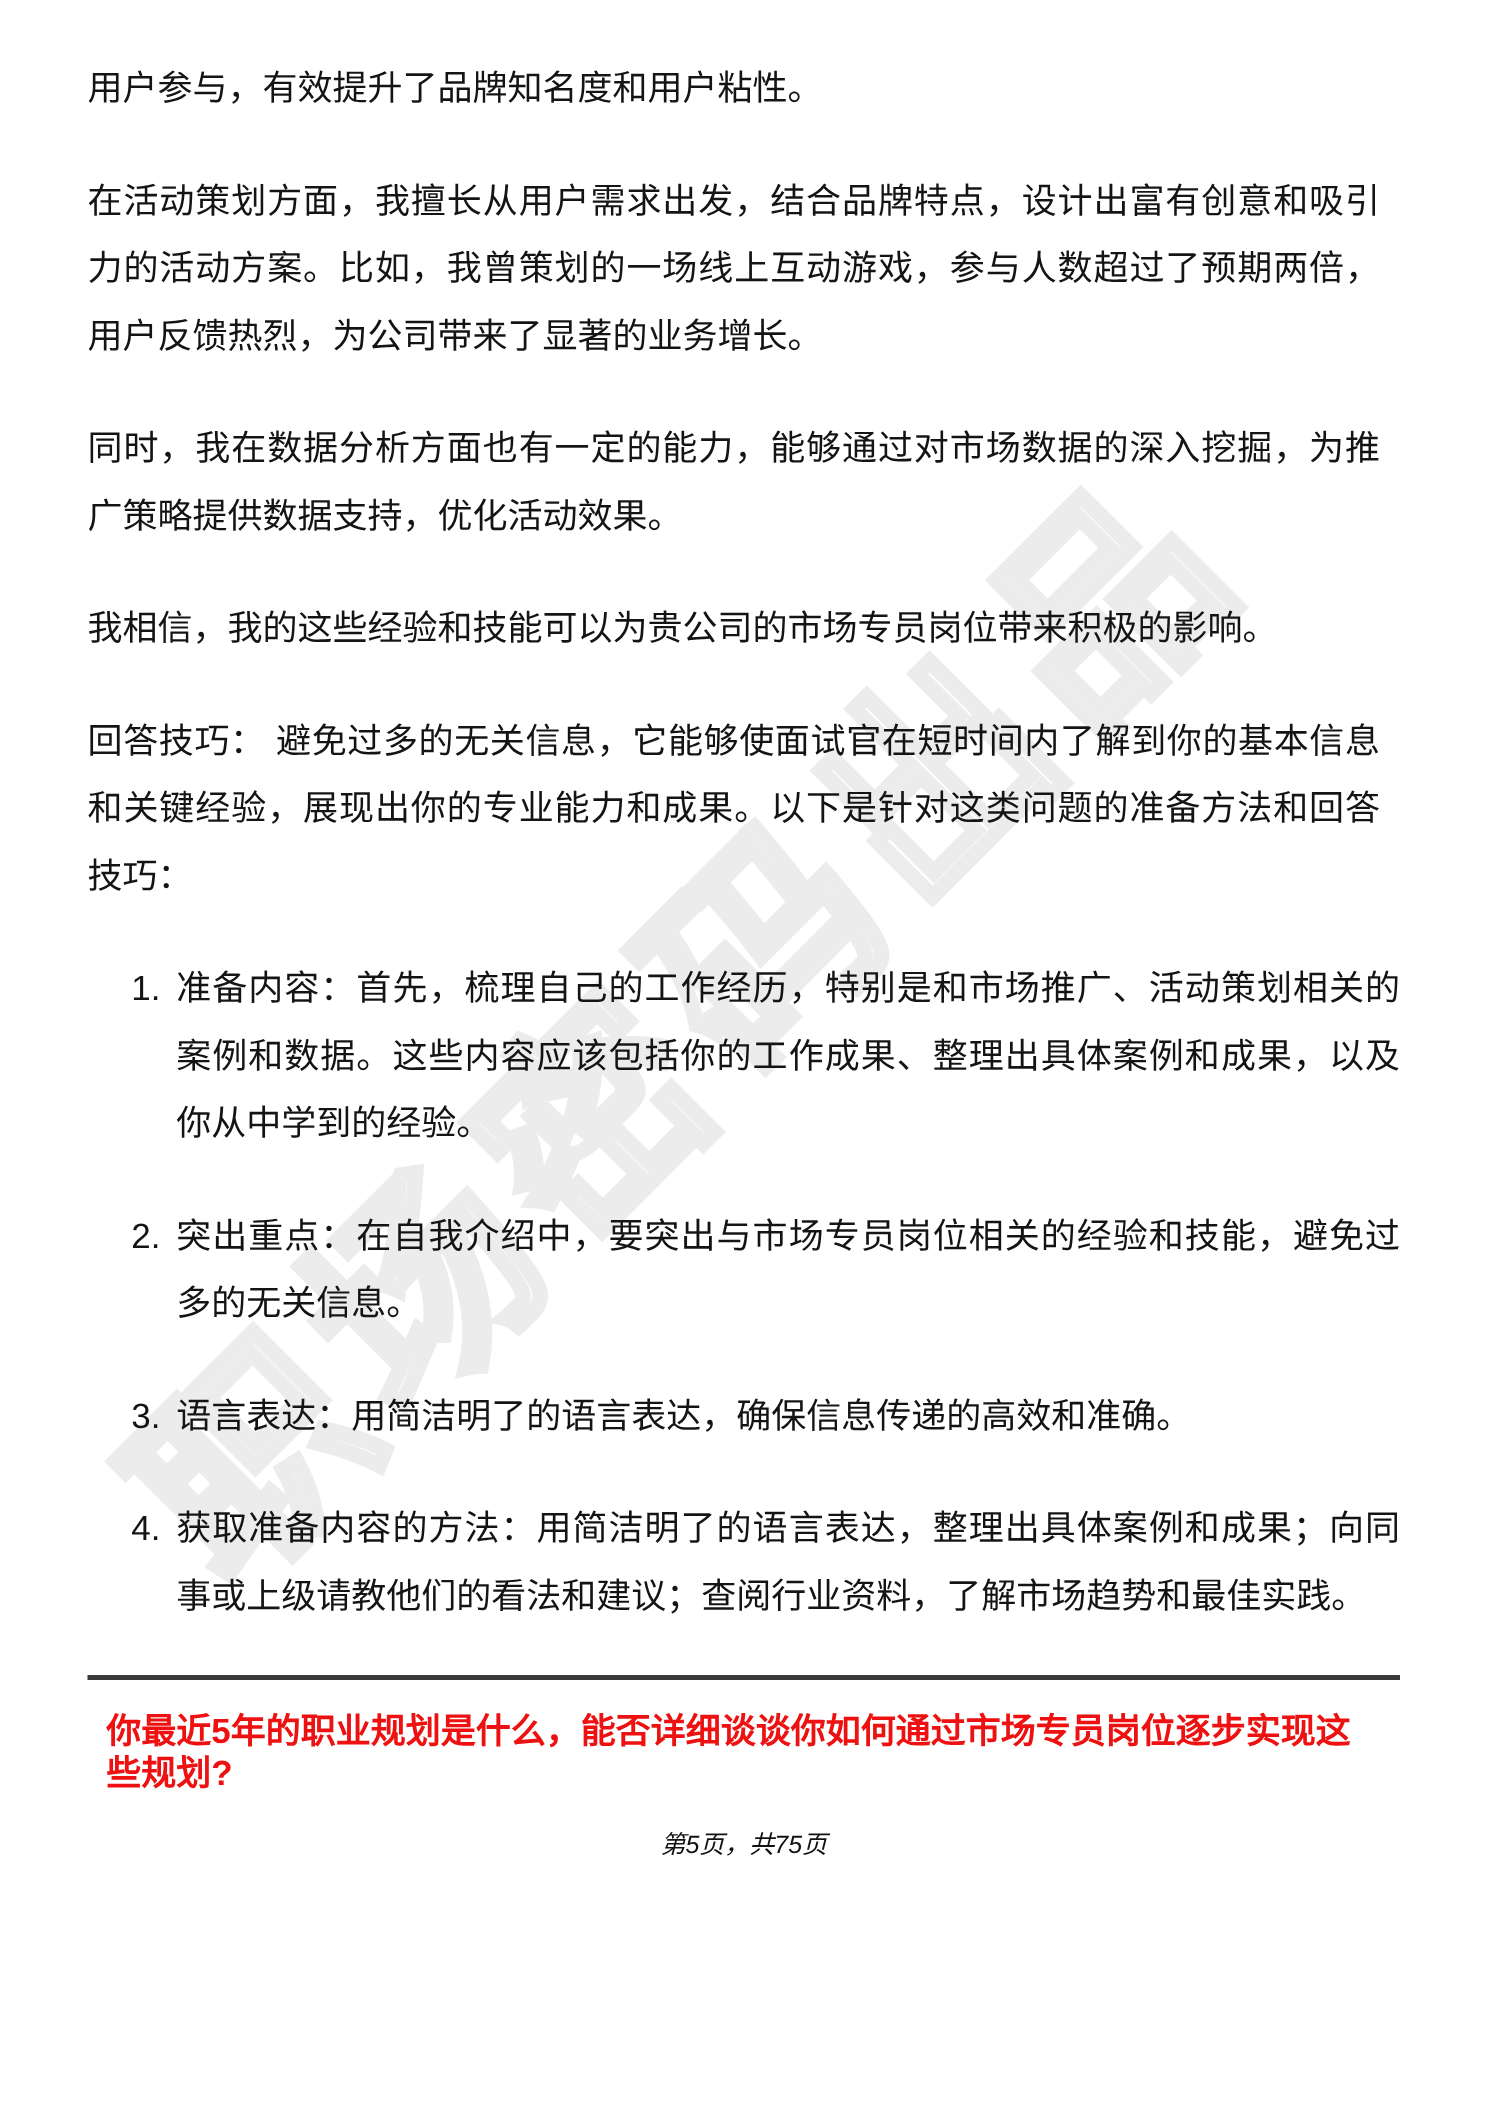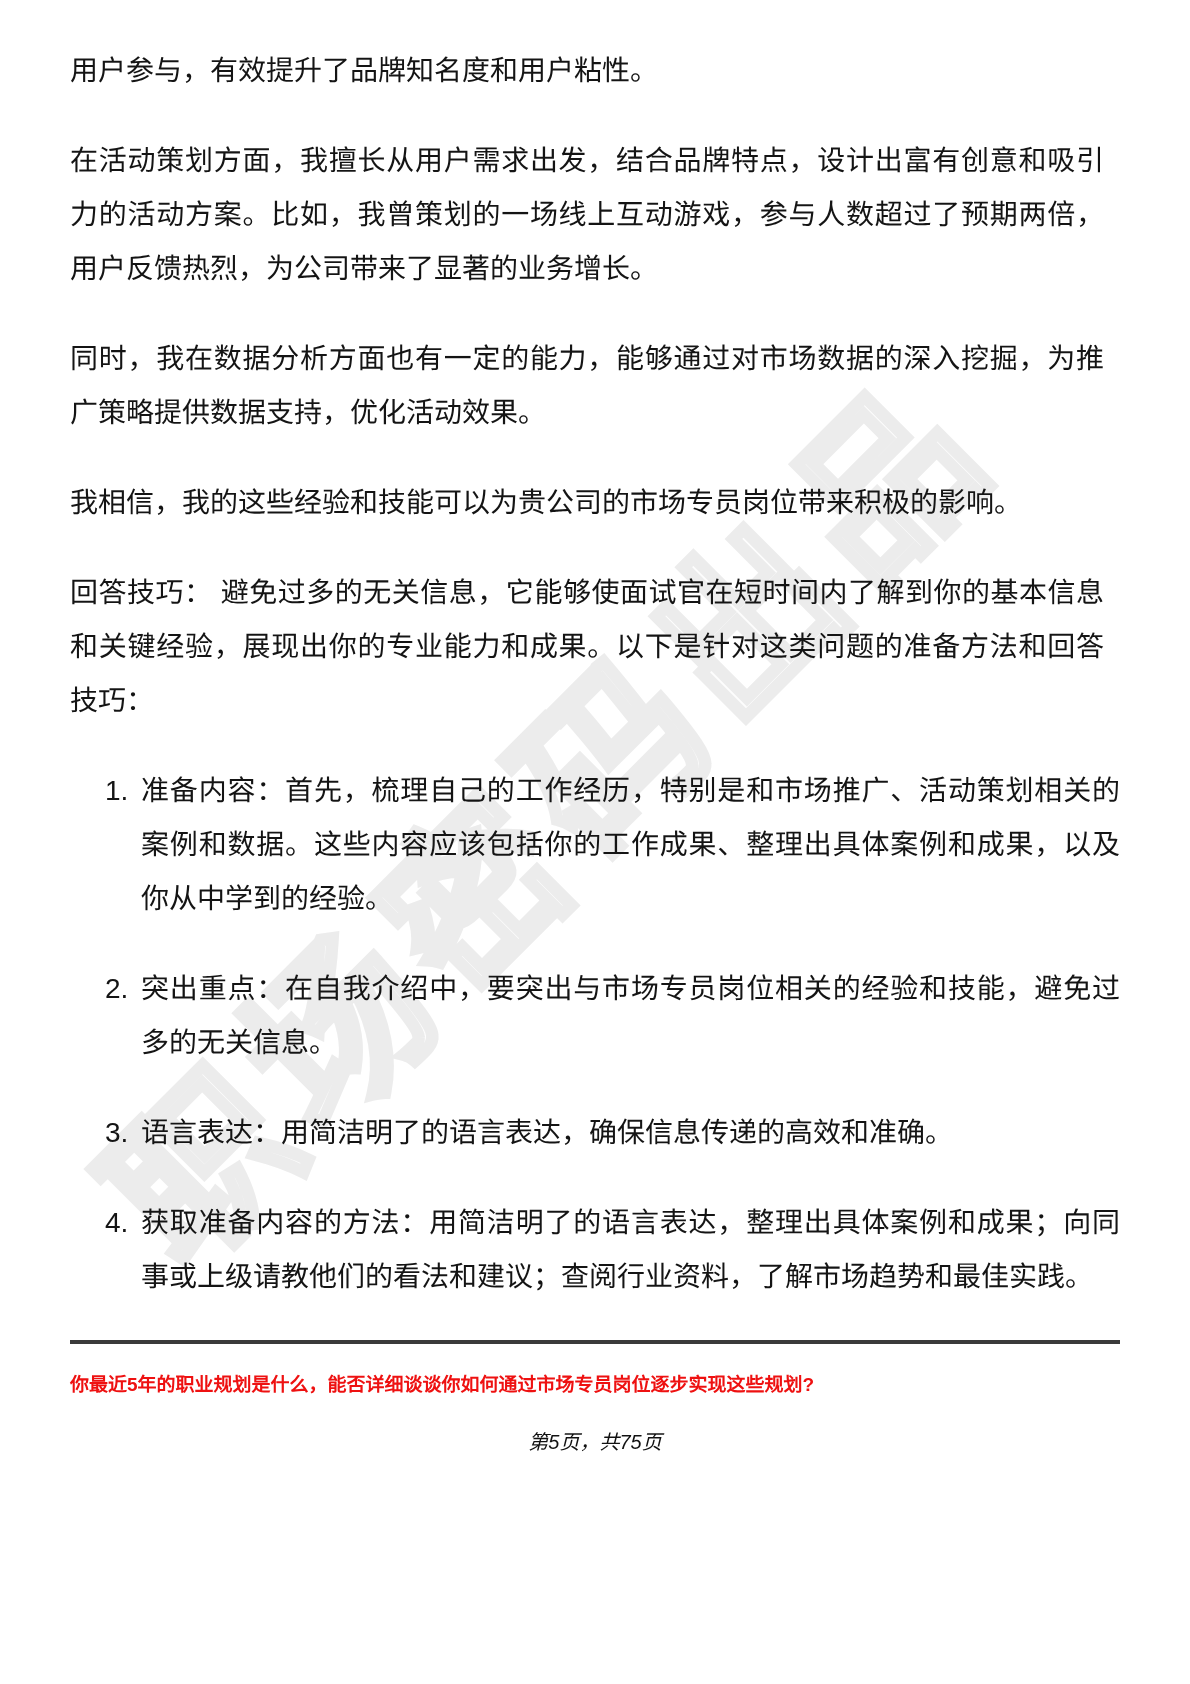--- a/index.html
+++ b/index.html
@@ -46,23 +46,23 @@
   .qlist-num { flex: none; width: 36px; }
   .qlist-text { flex: 1; text-align: justify; }
   .divider {
     height: 4px;
     background: #3a3a3a;
     margin: 0 0 24px 0;
   }
   .question {
     color: #ee1111;
     font-weight: 700;
-    font-size: 19px;
+    font-size: 28px;
     line-height: 34px;
-    margin: 0;
+    margin: 15px;
     text-align: left;
   }
   .page-footer {
     margin-top: 28px;
     text-align: center;
     font-size: 20px;
     line-height: 24px;
     color: #111111;
     font-style: italic;
   }

